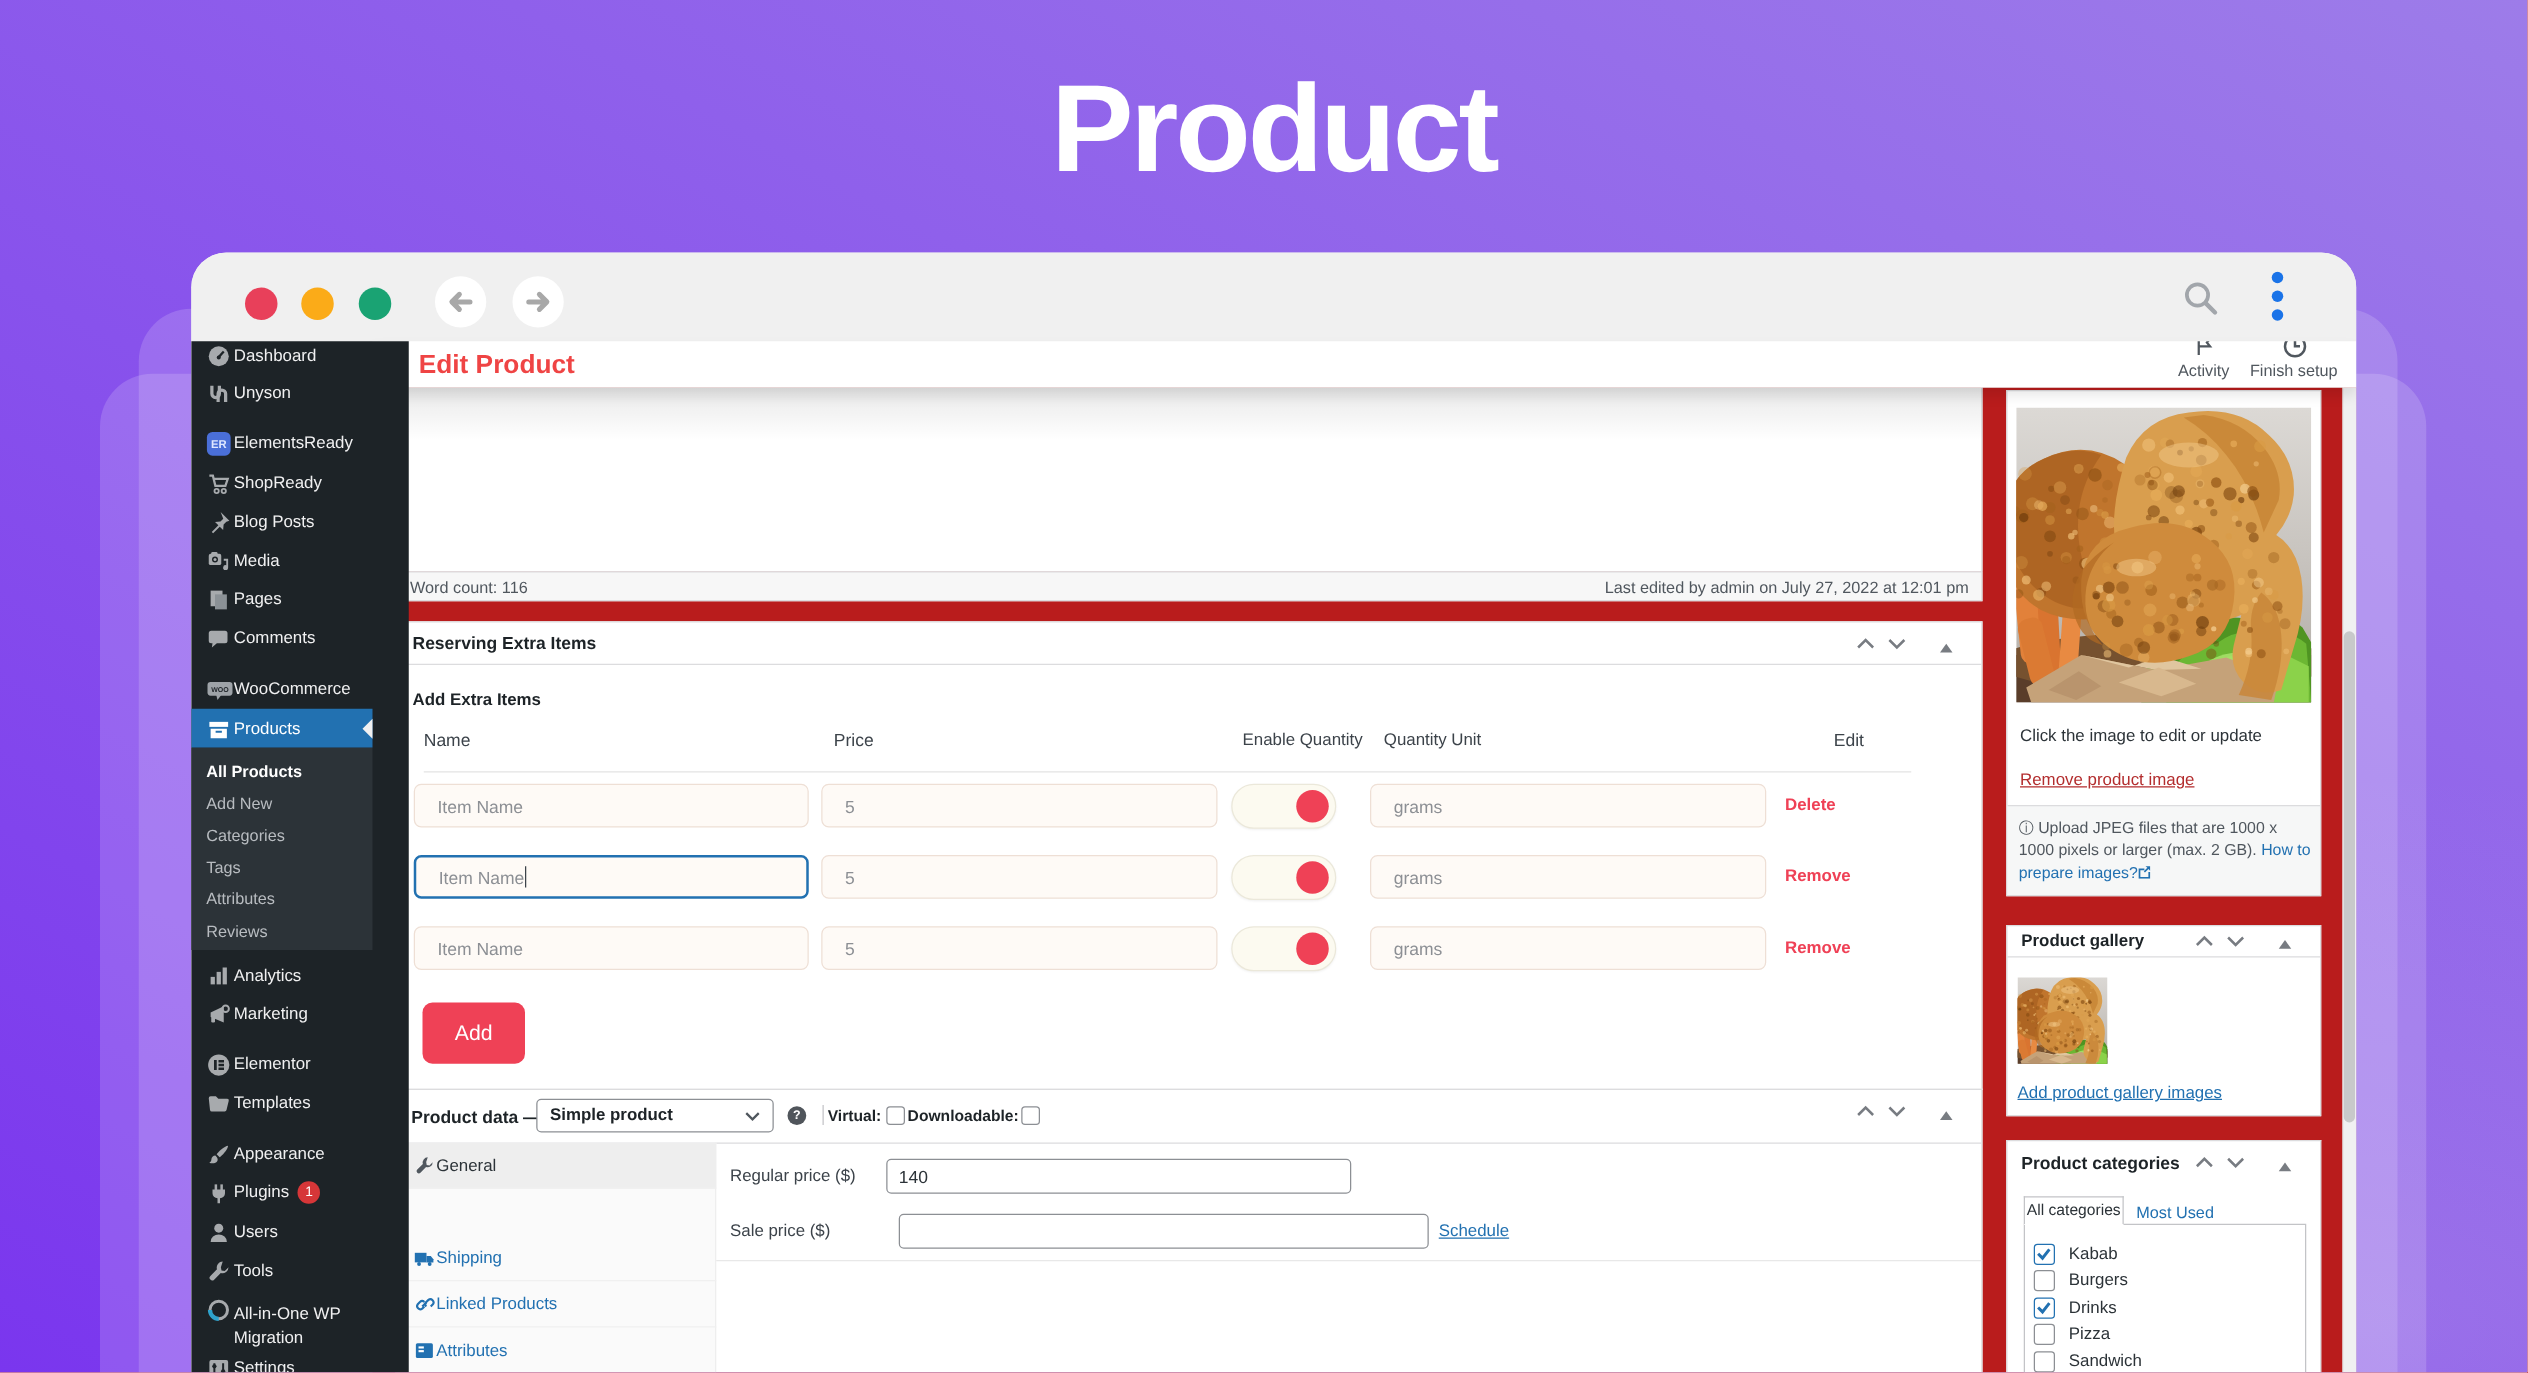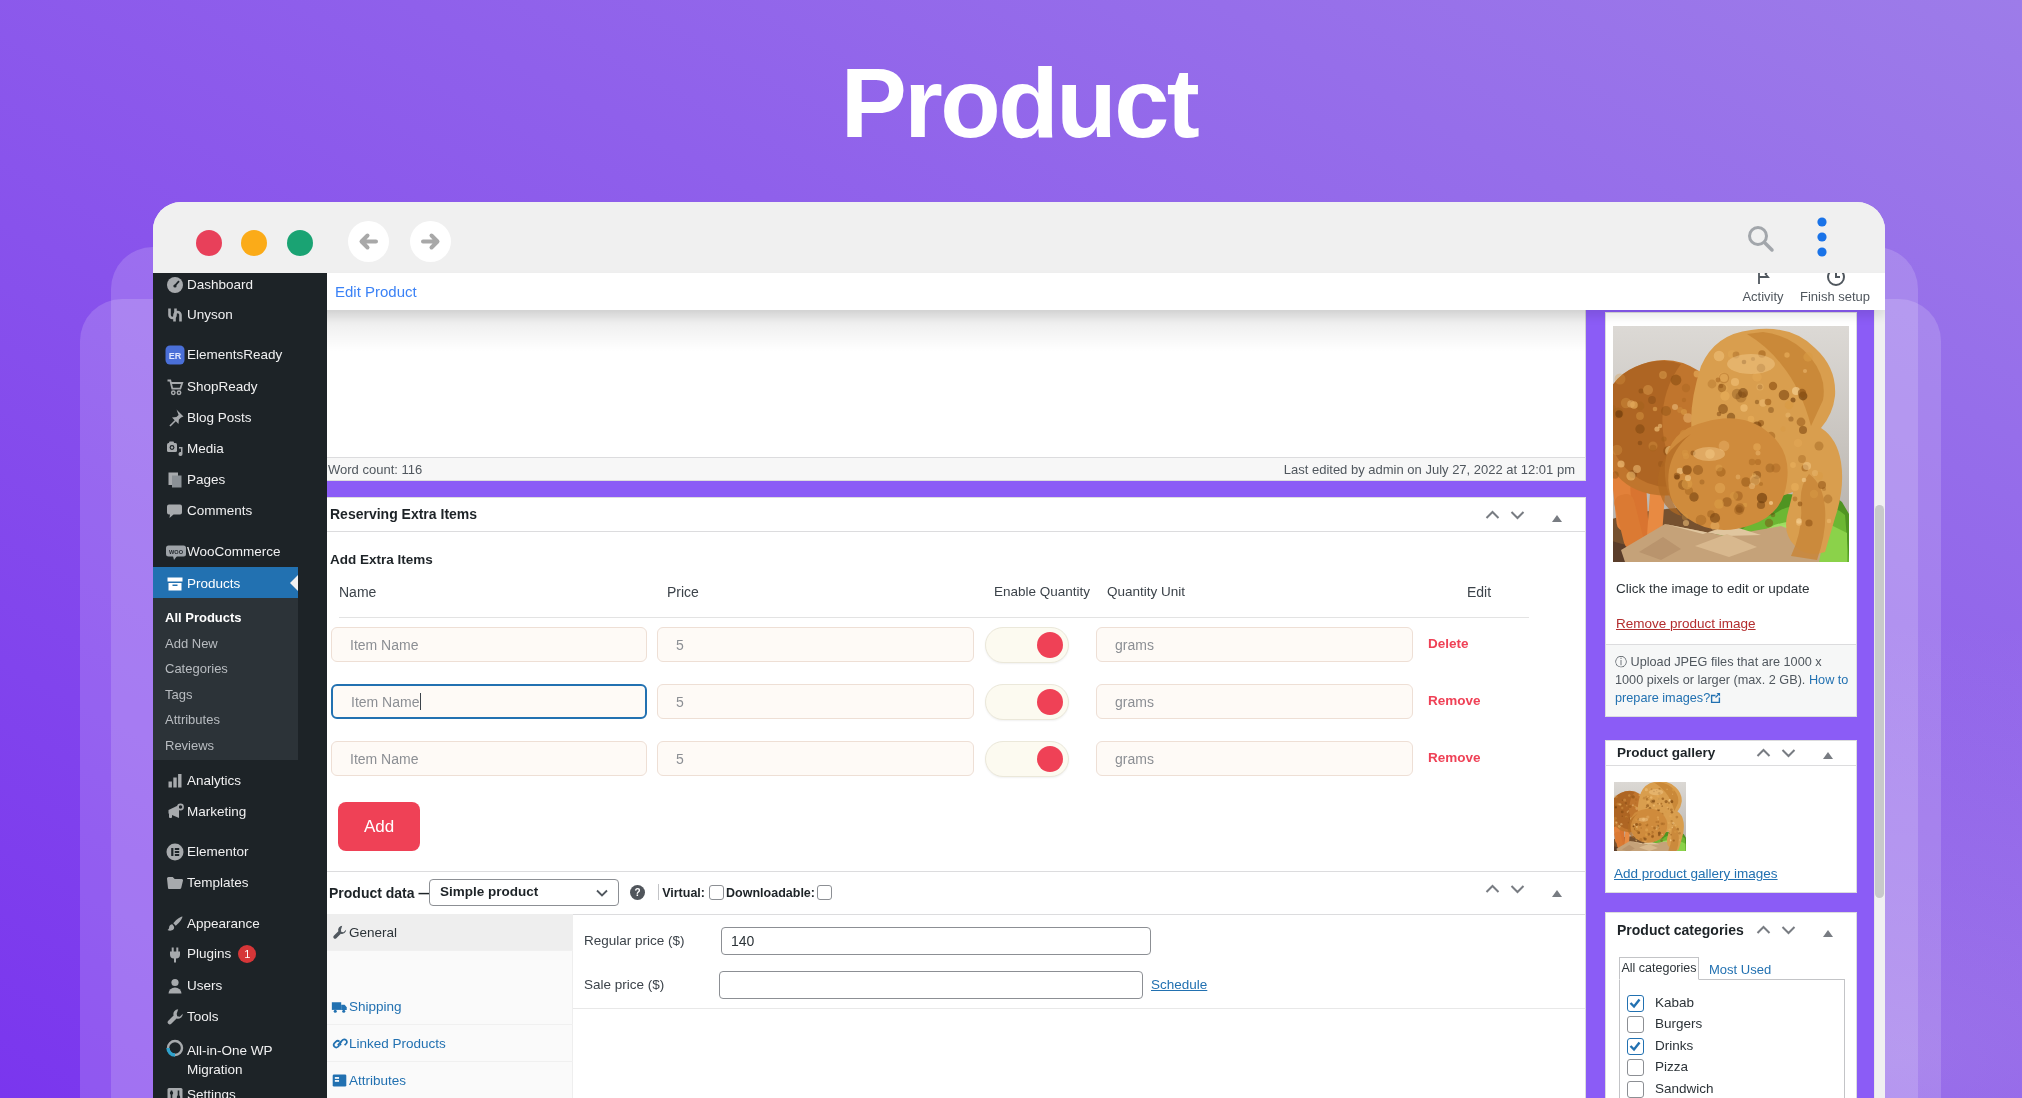--- a/index.html
+++ b/index.html
@@ -16,21 +16,21 @@
 .tl{position:absolute;top:28px;width:26px;height:26px;border-radius:50%;}
 .navbtn{position:absolute;top:19px;width:41px;height:41px;border-radius:50%;background:#fff;}
 #toolbar{position:absolute;left:145px;top:71px;right:0;height:37px;background:#fff;overflow:hidden;
   box-shadow:0 6px 10px rgba(0,0,0,0.10);z-index:5;}
 #sidebar{position:absolute;left:0;top:71px;width:174px;bottom:0;background:#1d2327;z-index:6;
   font-size:13.5px;color:#f0f0f1;}
 .mi{position:absolute;left:0;width:145px;height:30px;}
 .mi svg{position:absolute;left:12px;top:6px;}
 .mi .t{position:absolute;left:34px;top:50%;transform:translateY(-50%);white-space:nowrap;}
 .smi{position:absolute;left:12px;transform:translateY(-50%);color:#b8bcc0;font-size:13px;white-space:nowrap;}
-#content{position:absolute;left:145px;top:108px;right:0;bottom:0;background:#8b5cf6;z-index:1;}
+#content{position:absolute;left:145px;top:108px;right:0;bottom:0;background:#b91c1c;z-index:1;}
 .panel{position:absolute;background:#fff;border:1px solid #dcdcde;box-sizing:border-box;}
 .hdr{position:relative;border-bottom:1px solid #dcdcde;font-weight:700;font-size:14px;color:#1d2327;}
 .finp{position:absolute;box-sizing:border-box;background:#fefaf6;border:1px solid #eedfd5;border-radius:6px;
   font-size:14px;color:#8c8f94;padding-left:18px;display:flex;align-items:center;}
 .winp{position:absolute;box-sizing:border-box;background:#fff;border:1px solid #8c8f94;border-radius:4px;
   font-size:14px;color:#2c3338;padding-left:9px;display:flex;align-items:center;}
 .red{color:#ef4156;font-weight:700;font-size:13.5px;}
 .blue{color:#2271b1;}
 .chk{position:absolute;width:16px;height:16px;border:1px solid #8c8f94;border-radius:4px;background:#fff;box-sizing:border-box;}
 </style>
@@ -59,21 +59,21 @@
           <circle cx="13" cy="13" r="8.5" fill="none" stroke="#a2a6ab" stroke-width="3"></circle>
           <path d="M19.5 19.5 L27 27" stroke="#a2a6ab" stroke-width="3.5" stroke-linecap="round"></path>
         </svg>
       <svg class="abs" style="left:1662px;top:15px;" width="14" height="42" viewBox="0 0 14 42">
           <circle cx="7" cy="5" r="4.6" fill="#1a73e8"></circle>
           <circle cx="7" cy="20" r="4.6" fill="#1a73e8"></circle>
           <circle cx="7" cy="35" r="4.6" fill="#1a73e8"></circle>
         </svg>
     </div>
     <div id="toolbar">
-      <div class="abs" style="left:37px;top:0;height:37px;display:flex;align-items:center;font-weight:400;font-size:15px;color:#3b82f6;">Edit Product</div>
+      <div class="abs" style="left:37px;top:0;height:37px;display:flex;align-items:center;font-weight:700;font-size:21px;color:#ef4444;">Edit Product</div>
       <svg class="abs" style="left:1458px;top:-4px;" width="16" height="16" viewBox="0 0 16 16">
           <path d="M3 1 v14 M3 2 h9 l-2.5 3 2.5 3 h-9" fill="none" stroke="#50575e" stroke-width="1.8"></path>
         </svg>
       <svg class="abs" style="left:1528px;top:-6px;" width="20" height="20" viewBox="0 0 20 20">
           <circle cx="10" cy="10" r="8" fill="none" stroke="#50575e" stroke-width="2"></circle>
           <path d="M10 5 v5 h4" fill="none" stroke="#50575e" stroke-width="2"></path>
         </svg>
       <div class="abs" style="left:1424px;top:16px;width:82px;text-align:center;font-size:13px;color:#50575e;">Activity</div>
       <div class="abs" style="left:1496px;top:16px;width:82px;text-align:center;font-size:13px;color:#50575e;">Finish setup</div>
     </div>
@@ -183,21 +183,21 @@
           </div>
         <div class="abs" style="left:0;top:190px;width:256px;height:37px;border-bottom:1px solid #f0f0f0;box-sizing:border-box;">
             <span style="position:absolute;left:14px;top:10px;"><svg width="17" height="17" viewBox="0 0 20 20">
                 <rect x="2" y="3" width="16" height="14" rx="1.5" fill="#2271b1"></rect>
                 <rect x="4.5" y="6" width="5" height="2" fill="#fff"></rect>
                 <rect x="4.5" y="9.5" width="5" height="2" fill="#fff"></rect>
               </svg></span>
             <span style="position:absolute;left:32px;top:50%;transform:translateY(-50%);font-size:13.5px;color:#2271b1;">Attributes</span>
           </div>
         <div class="abs" style="left:267px;top:61px;font-size:13.5px;color:#3c434a;">Regular price ($)</div>
-        <div class="winp" style="left:404px;top:55px;width:430px;height:28px;">140</div>
+        <div class="winp" style="left:392px;top:55px;width:372px;height:28px;">140</div>
         <div class="abs" style="left:267px;top:105px;font-size:13.5px;color:#3c434a;">Sale price ($)</div>
         <div class="winp" style="left:402px;top:99px;width:424px;height:28px;"></div>
         <div class="abs blue" style="left:834px;top:105px;font-size:13.5px;text-decoration:underline;">Schedule</div>
         <div class="abs" style="left:256px;top:136px;width:1012px;height:1px;background:#e8e8e8;"></div>
       </div>
 
       <div class="panel" style="left:1307px;top:2px;width:252px;height:405px;">
         <svg width="236" height="236" viewBox="0 0 236 236" style="position:absolute;left:7px;top:13px;">
             <g id="chick">
               <defs>

